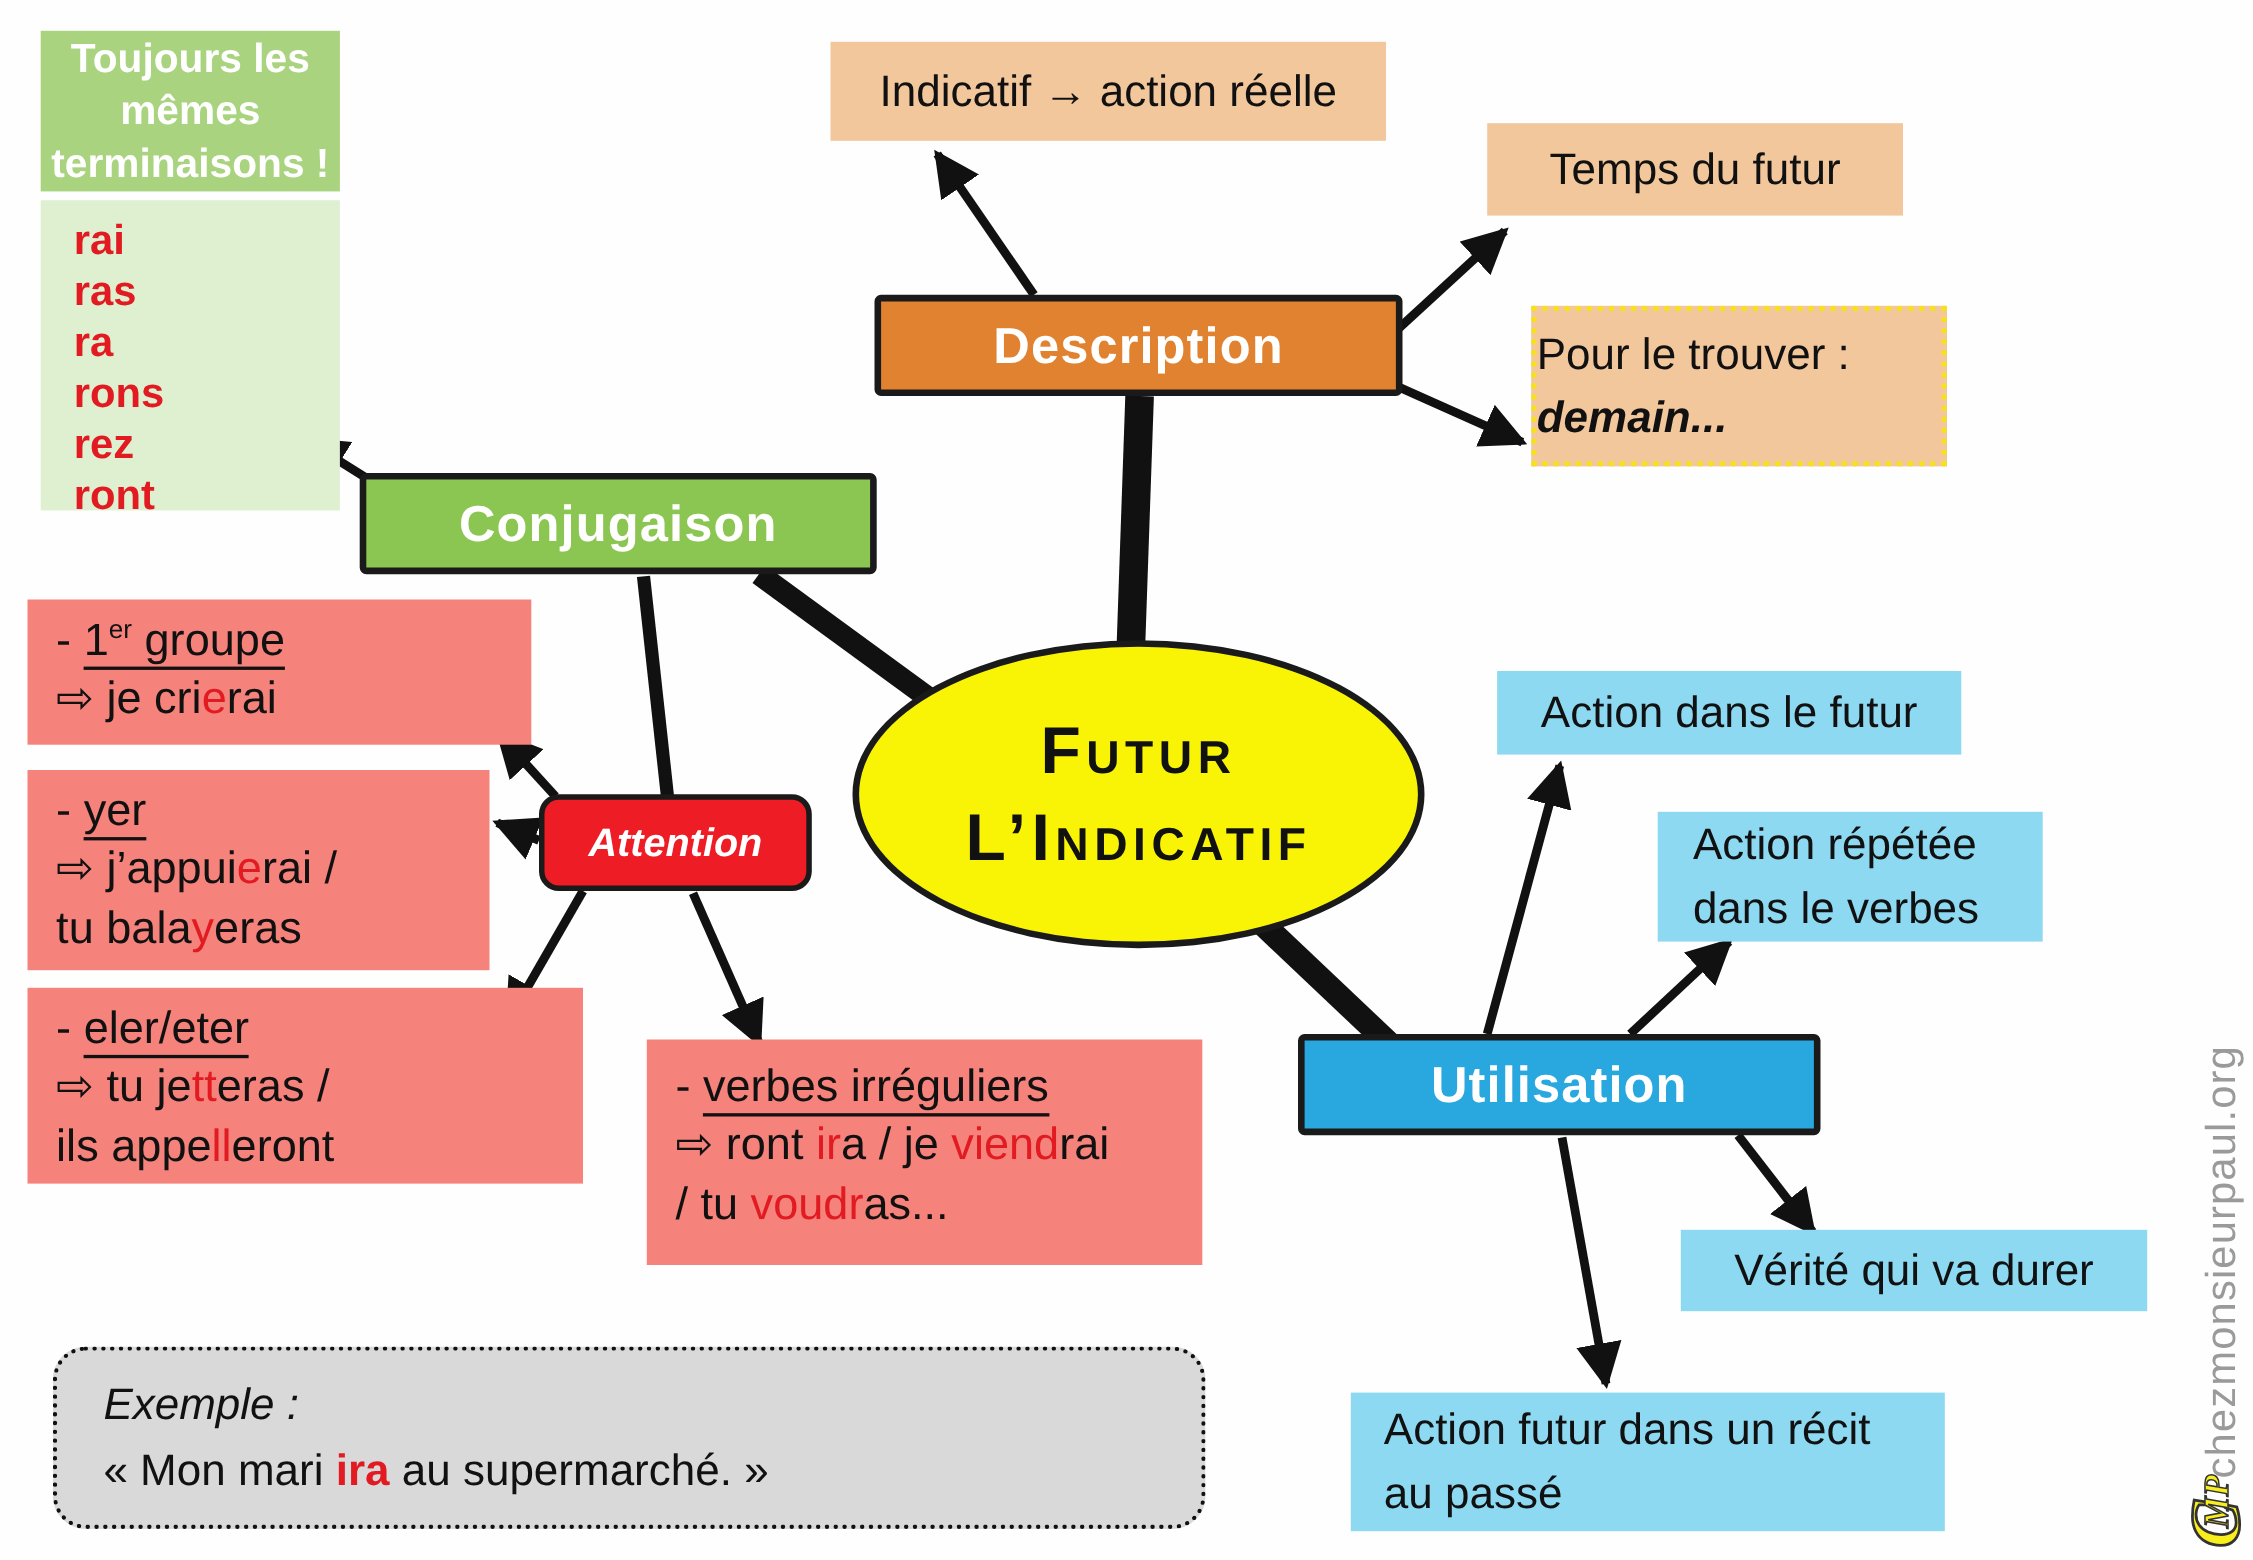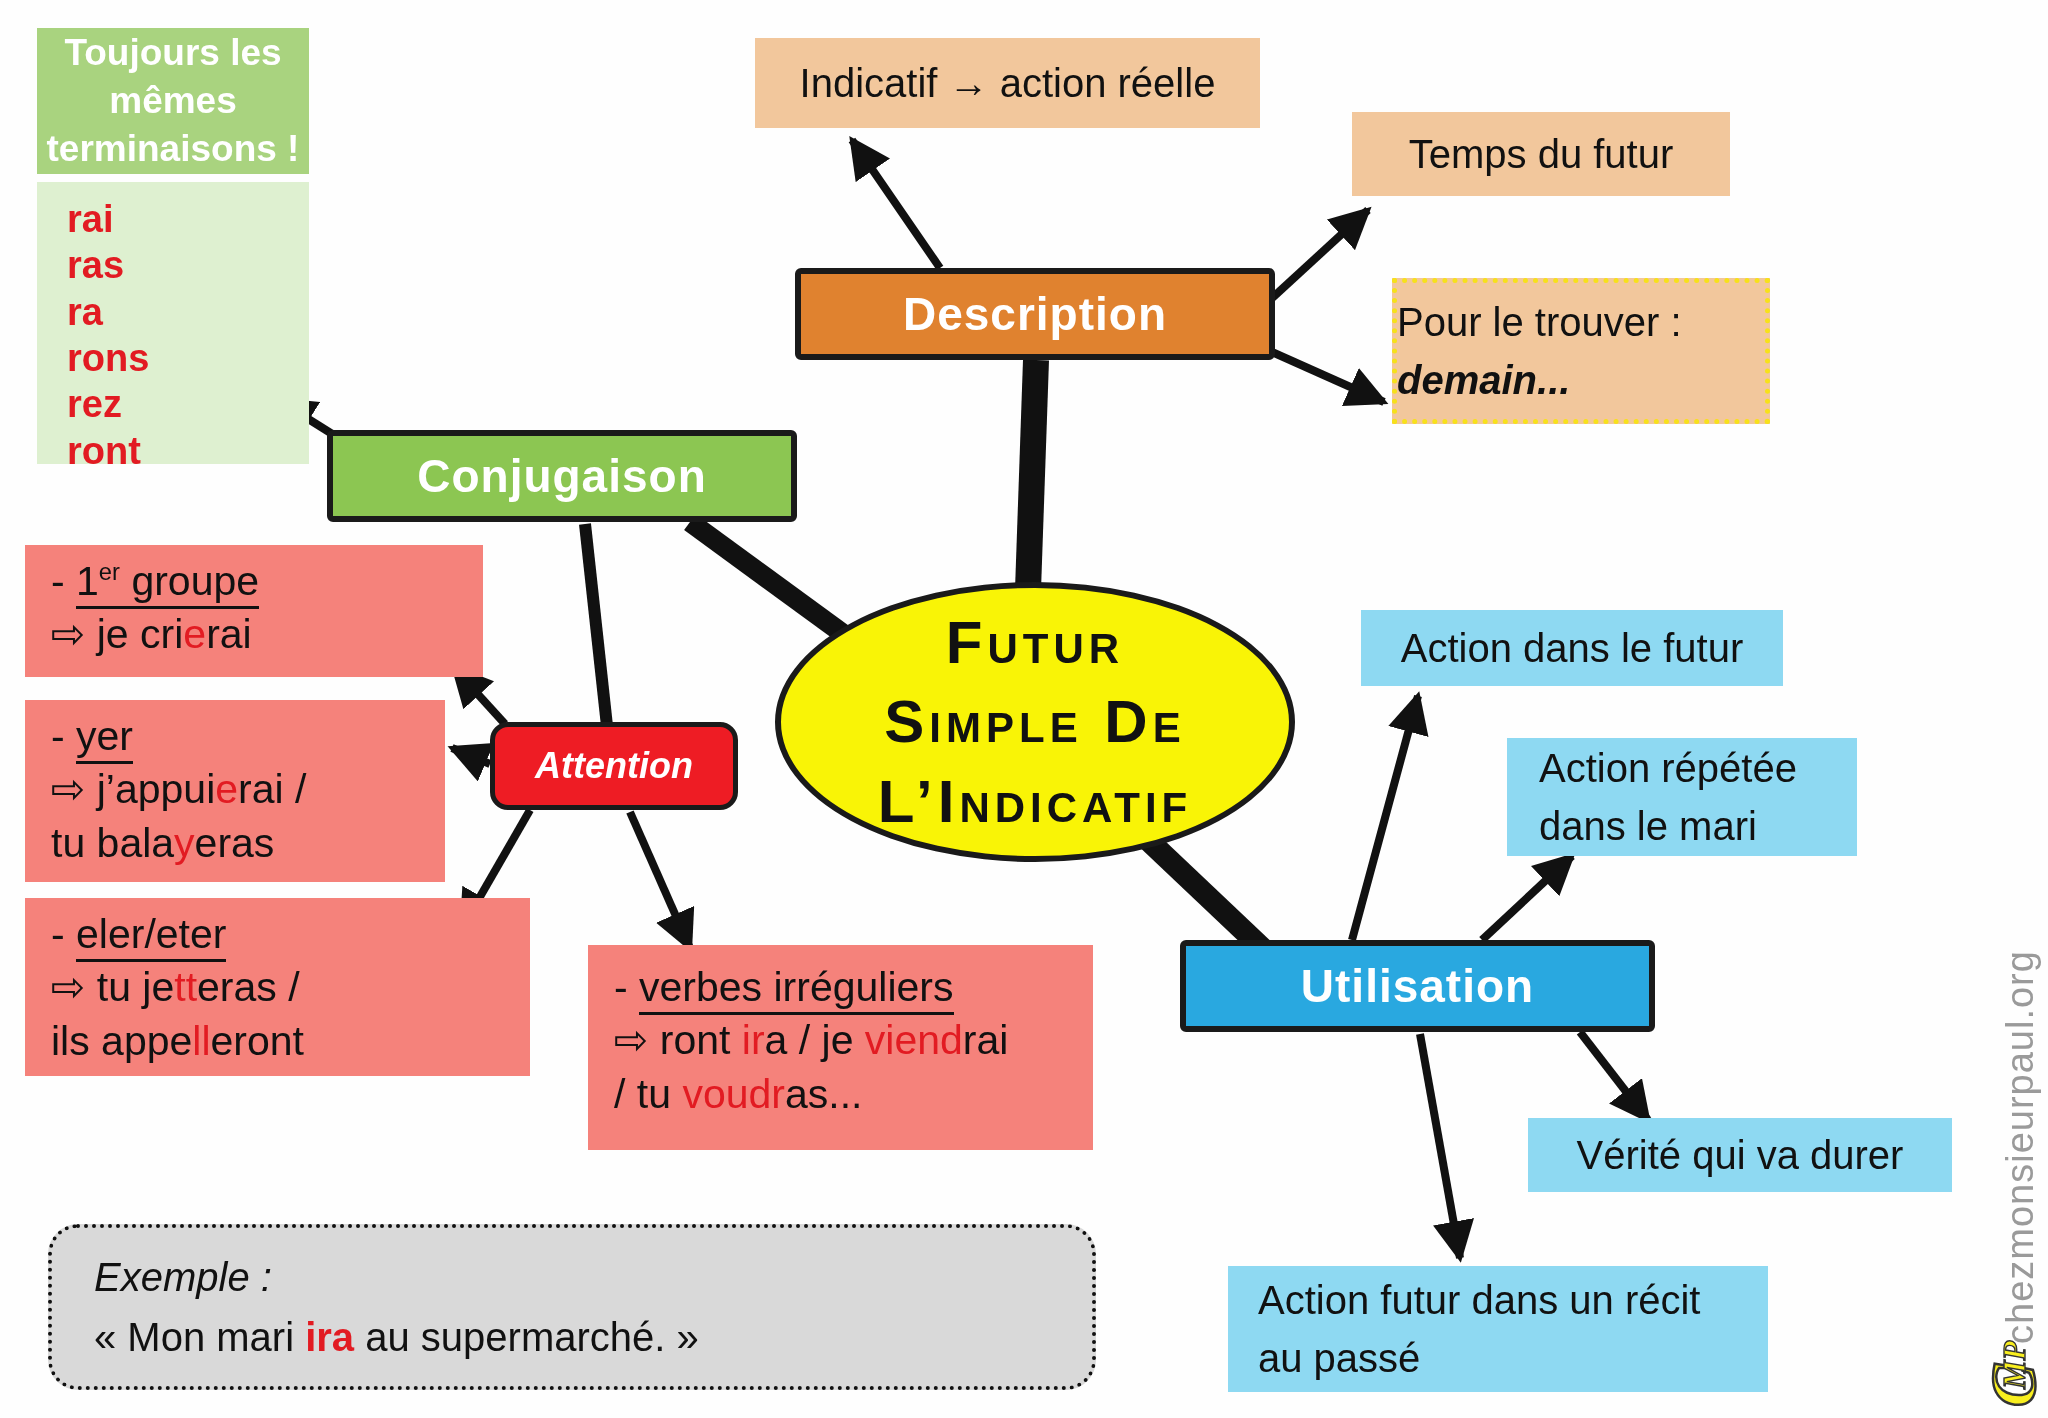--- a/index.html
+++ b/index.html
@@ -129,21 +129,20 @@
     <line x1="530" y1="810" x2="462" y2="928" stroke="#111" stroke-width="8" marker-end="url(#ah)"></line>
     <line x1="630" y1="812" x2="690" y2="948" stroke="#111" stroke-width="8" marker-end="url(#ah)"></line>
     <line x1="1352" y1="940" x2="1418" y2="696" stroke="#111" stroke-width="8" marker-end="url(#ah)"></line>
     <line x1="1482" y1="940" x2="1572" y2="856" stroke="#111" stroke-width="8" marker-end="url(#ah)"></line>
     <line x1="1580" y1="1032" x2="1648" y2="1120" stroke="#111" stroke-width="8" marker-end="url(#ah)"></line>
     <line x1="1420" y1="1034" x2="1460" y2="1258" stroke="#111" stroke-width="8" marker-end="url(#ah)"></line>
   </svg>
 
   <div class="box ellipse">
       <div class="rline"><span>Futur</span></div>
-      <div class="rline"><span>Simple De</span></div>
       <div class="rline"><span>L’Indicatif</span></div>
     </div>
 
   <div class="box node node-big node-description">Description</div>
   <div class="box node node-big node-conjugaison">Conjugaison</div>
   <div class="box node node-big node-utilisation">Utilisation</div>
   <div class="box node node-attention">Attention</div>
 
   <div class="box tan tan-indicatif">
       <div class="rline"><span>Indicatif → action réelle</span></div>
@@ -188,21 +187,21 @@
       <div class="rline"><span>- </span><span class="urun"><span>verbes irréguliers</span></span></div>
       <div class="rline"><span>⇨ ront </span><span class="red">ir</span><span>a / je </span><span class="red">viend</span><span>rai</span></div>
       <div class="rline"><span>/ tu </span><span class="red">voudr</span><span>as...</span></div>
     </div>
 
   <div class="box blue blue-futur">
       <div class="rline"><span>Action dans le futur</span></div>
     </div>
   <div class="box blue blue-repetee">
       <div class="rline"><span>Action répétée</span></div>
-      <div class="rline"><span>dans le mari</span></div>
+      <div class="rline"><span>dans le verbes</span></div>
     </div>
   <div class="box blue blue-verite">
       <div class="rline"><span>Vérité qui va durer</span></div>
     </div>
   <div class="box blue blue-recit">
       <div class="rline"><span>Action futur dans un récit</span></div>
       <div class="rline"><span>au passé</span></div>
     </div>
 
   <div class="box example">

